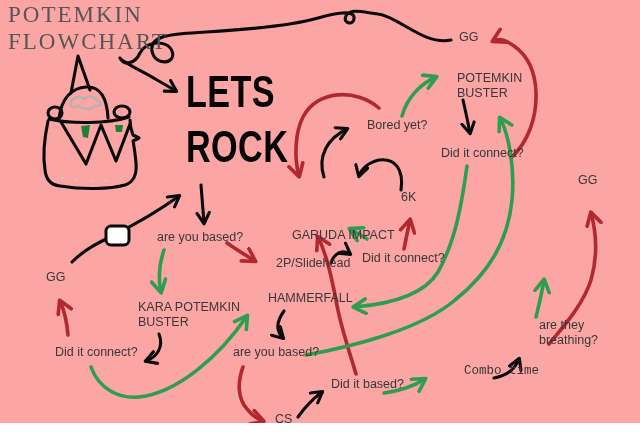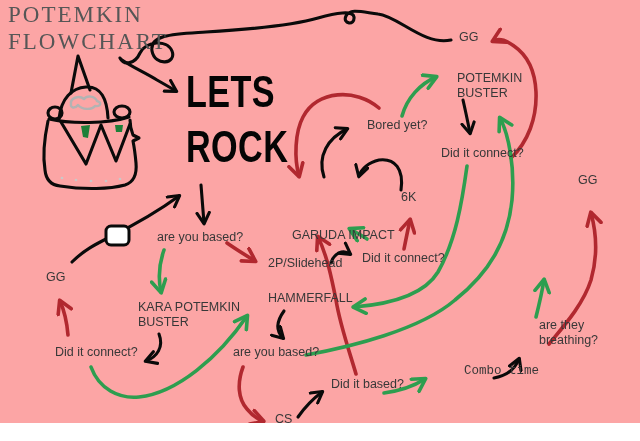--- a/index.html
+++ b/index.html
@@ -119,21 +119,21 @@
 
   <div class="lbl" style="left:459px;top:30px;">GG</div>
   <div class="lbl" style="left:457px;top:71px;">POTEMKIN
 BUSTER</div>
   <div class="lbl" style="left:367px;top:118px;">Bored yet?</div>
   <div class="lbl" style="left:441px;top:146px;">Did it connect?</div>
   <div class="lbl" style="left:292px;top:195px;margin-top:33px;">GARUDA IMPACT</div>
   <div class="lbl" style="left:401px;top:190px;">6K</div>
   <div class="lbl" style="left:578px;top:173px;">GG</div>
   <div class="lbl" style="left:157px;top:230px;">are you based?</div>
-  <div class="lbl" style="left:268px;top:256px;text-align:right;">2P/Slidehead</div>
+  <div class="lbl" style="left:276px;top:256px;text-align:right;">2P/Slidehead</div>
   <div class="lbl" style="left:362px;top:251px;">Did it connect?</div>
   <div class="lbl" style="left:46px;top:270px;">GG</div>
   <div class="lbl" style="left:138px;top:300px;">KARA POTEMKIN
 BUSTER</div>
   <div class="lbl" style="left:268px;top:291px;">HAMMERFALL</div>
   <div class="lbl" style="left:55px;top:345px;">Did it connect?</div>
   <div class="lbl" style="left:233px;top:345px;">are you based?</div>
   <div class="lbl" style="left:495px;top:318px;margin-left:44px;">are they
 breathing?</div>
   <div class="lbl" style="left:464px;top:364px;font-family:Liberation Mono, monospace;">Combo time</div>

